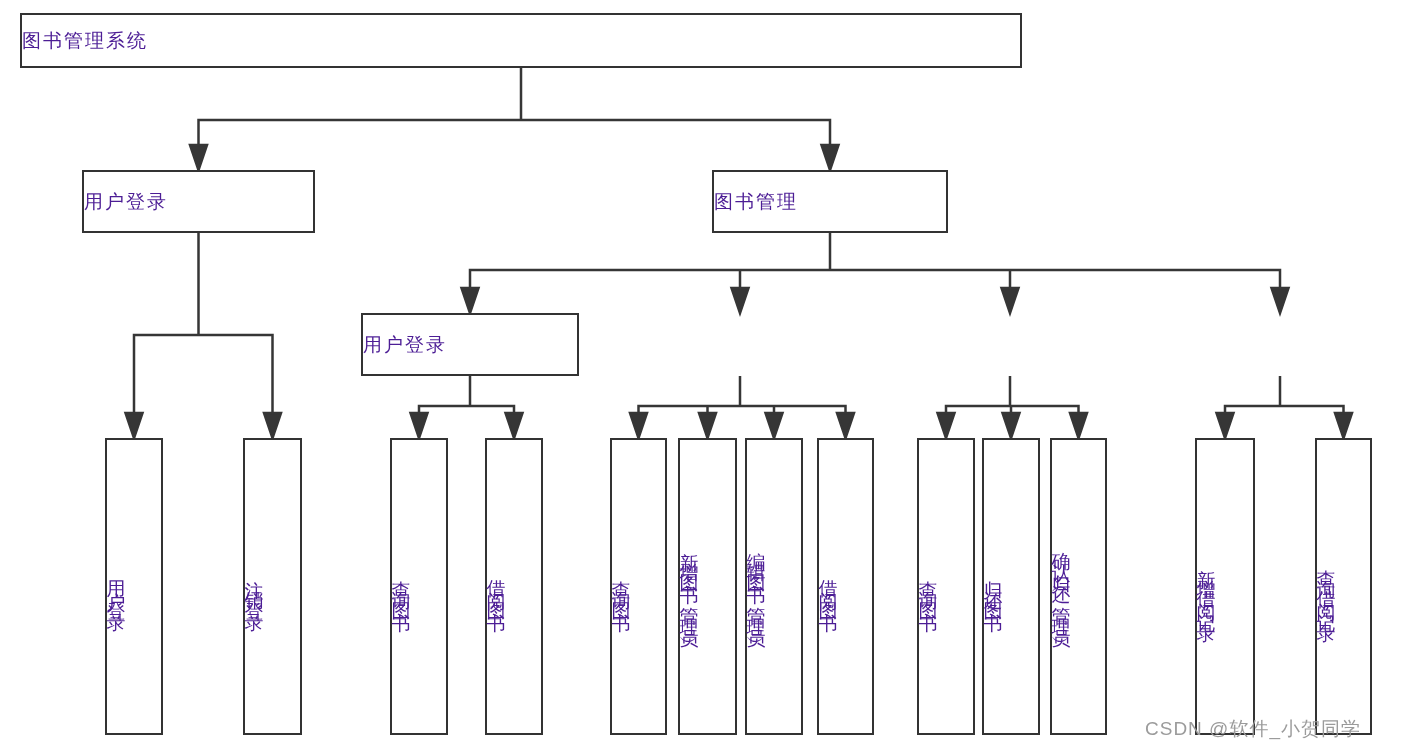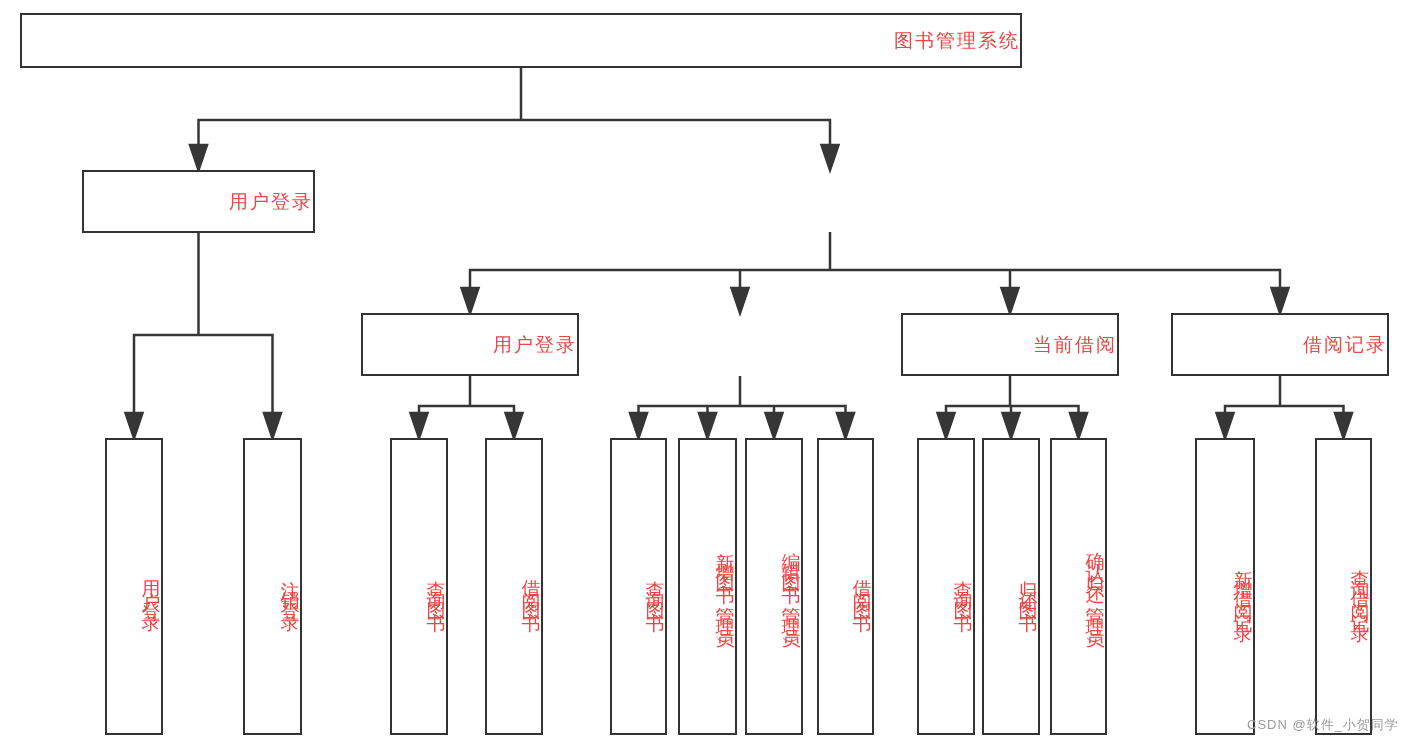--- a/index.html
+++ b/index.html
@@ -7,31 +7,31 @@
     position:relative;
     width:1405px;height:747px;
     background:#ffffff;
     font-family:"Liberation Sans","DejaVu Sans",sans-serif;
     overflow:hidden;
   }
   svg.connectors{position:absolute;left:0;top:0;z-index:0;}
   .node{
     position:absolute;box-sizing:border-box;
     border:2.5px solid #333333;background:#ffffff;
-    display:flex;align-items:center;justify-content:flex-end;
-    color:#ef4444;z-index:1;
+    display:flex;align-items:center;justify-content:flex-start;
+    color:#4c1d95;z-index:1;
   }
   .h span{font-size:19px;letter-spacing:2px;white-space:nowrap;}
   .v span{
     writing-mode:vertical-rl;text-orientation:mixed;
     font-size:19px;letter-spacing:11px;line-height:1;white-space:nowrap;
   }
   .watermark{
-    position:absolute;left:1247px;top:716px;z-index:2;
-    font-size:13px;letter-spacing:1px;color:#9b9b9b;white-space:nowrap;text-align:center;
+    position:absolute;left:1145px;top:716px;z-index:2;
+    font-size:19px;letter-spacing:1px;color:#9b9b9b;white-space:nowrap;text-align:center;
   }
 </style>
 </head>
 <body>
 
 <div class="canvas">
 
   <svg class="connectors" width="1405" height="747" viewBox="0 0 1405 747">
     <g stroke="#363636" stroke-width="2.5" fill="#363636">
 
@@ -84,29 +84,26 @@
     </g>
   </svg>
 
   <div class="node h" style="left:20px;top:13px;width:1002px;height:55px">
     <span>图书管理系统</span>
   </div>
 
   <div class="node h" style="left:82px;top:170px;width:233px;height:63px">
     <span>用户登录</span>
   </div>
+  <div class="node h" style="left:712px;top:170px;width:236px;height:63px">
+    <span>图书管理</span>
+  </div>
 
   <div class="node h" style="left:361px;top:313px;width:218px;height:63px">
     <span>用户登录</span>
-  </div>
-  <div class="node h" style="left:901px;top:313px;width:218px;height:63px">
-    <span>当前借阅</span>
-  </div>
-  <div class="node h" style="left:1171px;top:313px;width:218px;height:63px">
-    <span>借阅记录</span>
   </div>
 
   <div class="node v" style="left:105px;top:438px;width:58px;height:297px">
     <span>用户登录</span>
   </div>
   <div class="node v" style="left:243px;top:438px;width:59px;height:297px">
     <span>注销登录</span>
   </div>
 
   <div class="node v" style="left:390px;top:438px;width:58px;height:297px">

